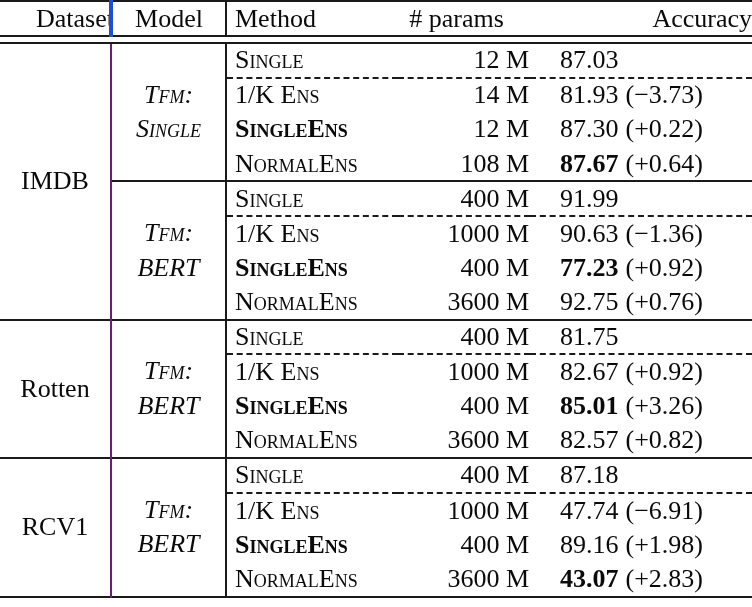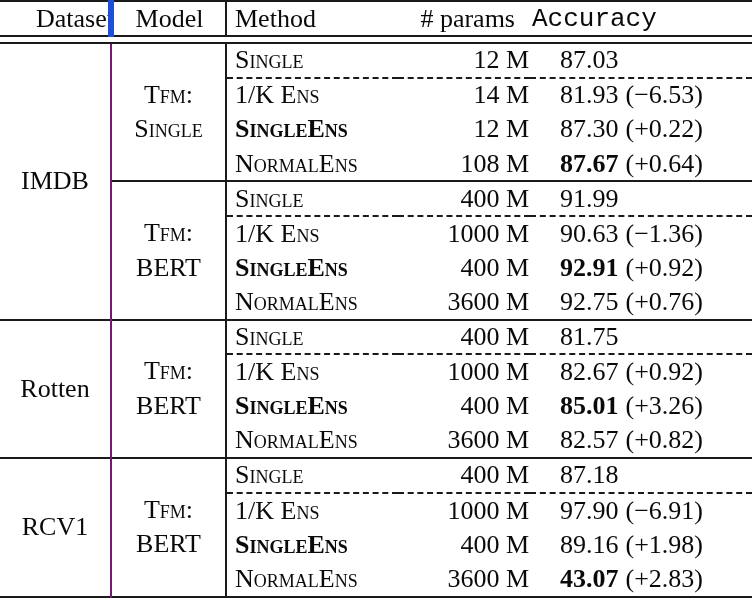--- a/index.html
+++ b/index.html
@@ -33,42 +33,42 @@
 
   th, td {
     padding: 0;
     font-weight: normal;
     vertical-align: middle;
     white-space: nowrap;
     overflow: hidden;
   }
   tr.hdr { height: 35px; }
   tr.hdr th { border-bottom: 2px solid #1a1a1a; }
-  th.h-dataset { text-align: center; border-right: 6px solid #1d4ed8; padding-left: 36px; }
+  th.h-dataset { text-align: center; border-right: 4px solid #1d4ed8; padding-left: 36px; }
   th.h-model   { text-align: center; border-right: 2px solid #1a1a1a; }
   th.h-method  { text-align: left;  padding-left: 8px; }
-  th.h-params  { text-align: right; padding-right: 15px; font-family: Liberation Serif, serif; }
-  th.h-accuracy{ text-align: left;  padding-left: 2px; font-family: Liberation Mono, monospace; }
+  th.h-params  { text-align: center; padding-right: 15px; font-family: Liberation Serif, serif; }
+  th.h-accuracy{ text-align: right;  padding-left: 2px; }
 
   tr.gap { height: 7px; }
   tr.gap td { border-bottom: 2px solid #1a1a1a; }
 
   tr.r { height: 34.6px; }
 
   td.ds {
     text-align: center;
     border-right: 2px solid #701a75;
   }
   td.md {
     text-align: center;
     border-right: 2px solid #1a1a1a;
     font-variant: small-caps;
     line-height: 34.6px;
   }
-  td.md .mline { display: block; }
+  td.md .mline { display: block; font-style: italic; }
   td.mt {
     text-align: left;
     padding-left: 8px;
     font-variant: small-caps;
   }
   td.pm { text-align: right; padding-right: 1px; }
   td.ac { text-align: left; padding-left: 30px; }
   td.ac .delta { margin-left: 7px; }
 
   .b { font-weight: bold; margin-top: 31px; }
@@ -108,21 +108,21 @@
         <span class="mline">Tfm:</span>
         <span class="mline">Single</span>
       </td>
       <td class="mt">Single</td>
       <td class="pm">12 M</td>
       <td class="ac"><span>87.03</span><span class="delta"></span></td>
     </tr>
     <tr class="r">
       <td class="mt dash-top">1/K Ens</td>
       <td class="pm dash-top">14 M</td>
-      <td class="ac dash-top"><span>81.93</span><span class="delta">(−6.53)</span></td>
+      <td class="ac dash-top"><span>81.93</span><span class="delta">(−3.73)</span></td>
     </tr>
     <tr class="r">
       <td class="mt b">SingleEns</td>
       <td class="pm">12 M</td>
       <td class="ac"><span>87.30</span><span class="delta">(+0.22)</span></td>
     </tr>
     <tr class="r">
       <td class="mt">NormalEns</td>
       <td class="pm">108 M</td>
       <td class="ac"><span class="b">87.67</span><span class="delta">(+0.64)</span></td>
@@ -138,21 +138,21 @@
       <td class="ac solid-top"><span>91.99</span><span class="delta"></span></td>
     </tr>
     <tr class="r">
       <td class="mt dash-top">1/K Ens</td>
       <td class="pm dash-top">1000 M</td>
       <td class="ac dash-top"><span>90.63</span><span class="delta">(−1.36)</span></td>
     </tr>
     <tr class="r">
       <td class="mt b">SingleEns</td>
       <td class="pm">400 M</td>
-      <td class="ac"><span class="b">92.91</span><span class="delta">(+0.92)</span></td>
+      <td class="ac"><span class="b">77.23</span><span class="delta">(+0.92)</span></td>
     </tr>
     <tr class="r">
       <td class="mt">NormalEns</td>
       <td class="pm">3600 M</td>
       <td class="ac"><span>92.75</span><span class="delta">(+0.76)</span></td>
     </tr>
 
     <tr class="r">
       <td class="ds solid-top" rowspan="4"><span>Rotten</span></td>
       <td class="md solid-top" rowspan="4">
@@ -185,21 +185,21 @@
         <span class="mline">Tfm:</span>
         <span class="mline">BERT</span>
       </td>
       <td class="mt solid-top">Single</td>
       <td class="pm solid-top">400 M</td>
       <td class="ac solid-top"><span>87.18</span><span class="delta"></span></td>
     </tr>
     <tr class="r">
       <td class="mt dash-top">1/K Ens</td>
       <td class="pm dash-top">1000 M</td>
-      <td class="ac dash-top"><span>97.90</span><span class="delta">(−6.91)</span></td>
+      <td class="ac dash-top"><span>47.74</span><span class="delta">(−6.91)</span></td>
     </tr>
     <tr class="r">
       <td class="mt b">SingleEns</td>
       <td class="pm">400 M</td>
       <td class="ac"><span>89.16</span><span class="delta">(+1.98)</span></td>
     </tr>
     <tr class="r">
       <td class="mt">NormalEns</td>
       <td class="pm">3600 M</td>
       <td class="ac"><span class="b">43.07</span><span class="delta">(+2.83)</span></td>

